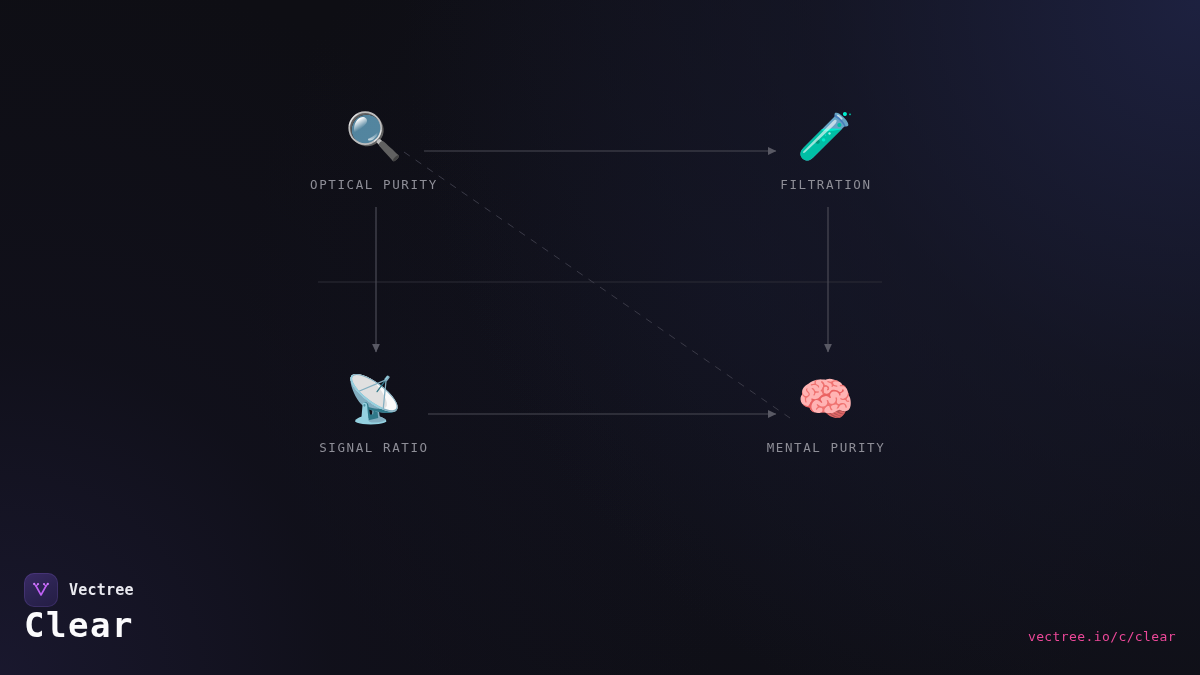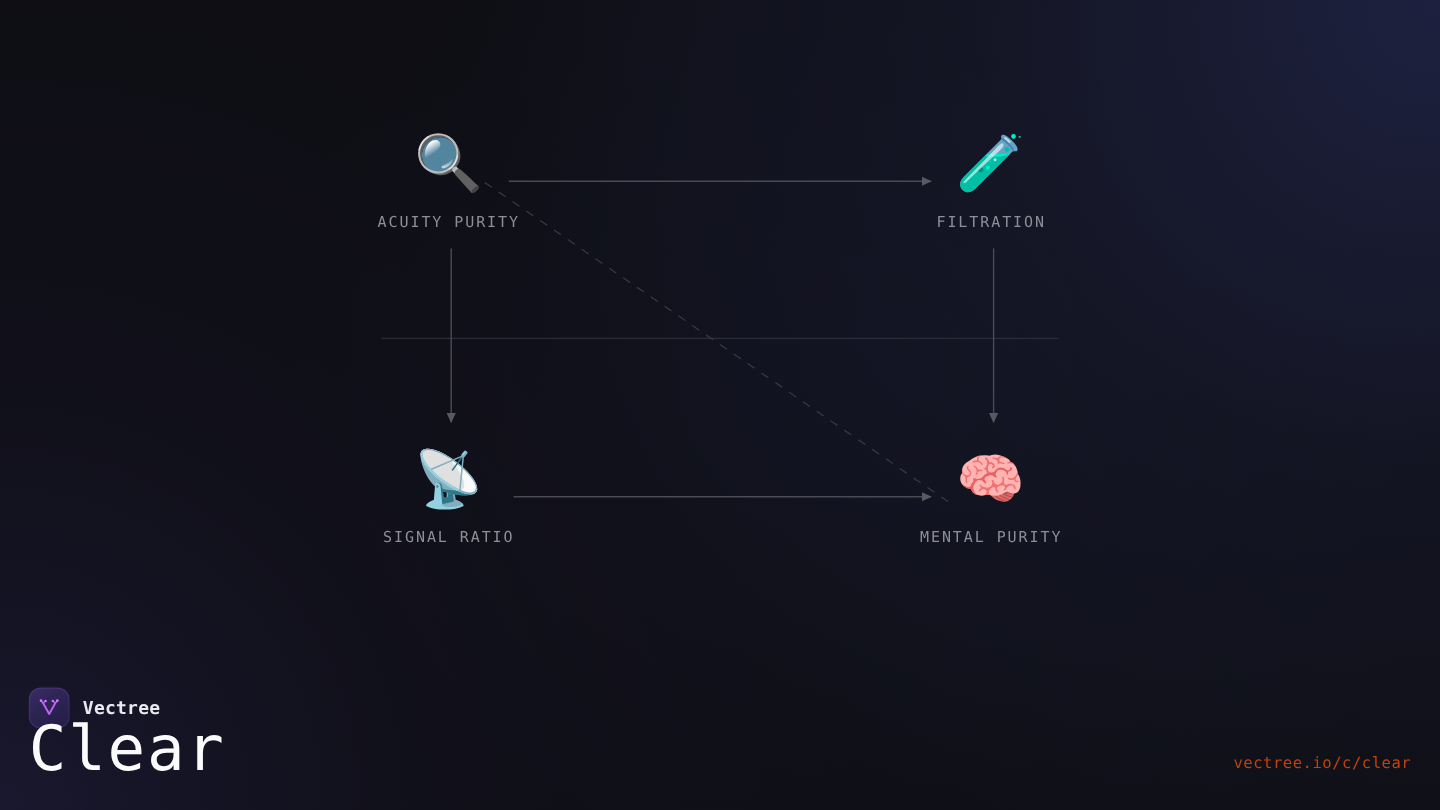--- a/index.html
+++ b/index.html
@@ -90,32 +90,32 @@
   #brand-name {
     font-size: 15px;
     font-weight: bold;
     color: #e9e9ef;
     letter-spacing: 0.2px;
   }
   #page-title {
     position: absolute;
     left: 24px;
     top: 46px;
-    font-size: 52px;
-    font-weight: normal;
+    font-size: 34px;
+    font-weight: bold;
     color: #fbfbfd;
     letter-spacing: 1.5px;
     line-height: 48px;
   }
   #footer-url {
     position: absolute;
     right: 24px;
     bottom: 31px;
     font-size: 13px;
-    color: #c2410c;
+    color: #ec4899;
     letter-spacing: 0.4px;
   }
 </style>
 </head>
 <body>
 
 <div id="stage"></div>
 
 <div id="graph">
 
@@ -134,21 +134,21 @@
 
     <line x1="376" y1="207" x2="376" y2="352" stroke="#4a4a55" stroke-width="1.2" marker-end="url(#arrow)"></line>
 
     <line x1="828" y1="207" x2="828" y2="352" stroke="#4a4a55" stroke-width="1.2" marker-end="url(#arrow)"></line>
 
     <line x1="428" y1="414" x2="776" y2="414" stroke="#4a4a55" stroke-width="1.2" marker-end="url(#arrow)"></line>
   </svg>
 
   <div class="node" style="left:374px; top:105px;">
     <span class="node-icon">🔍</span>
-    <span class="node-label">ACUITY PURITY</span>
+    <span class="node-label">OPTICAL PURITY</span>
   </div>
 
   <div class="node" style="left:826px; top:105px;">
     <span class="node-icon">🧪</span>
     <span class="node-label">FILTRATION</span>
   </div>
 
   <div class="node" style="left:374px; top:368px;">
     <span class="node-icon">📡</span>
     <span class="node-label">SIGNAL RATIO</span>

